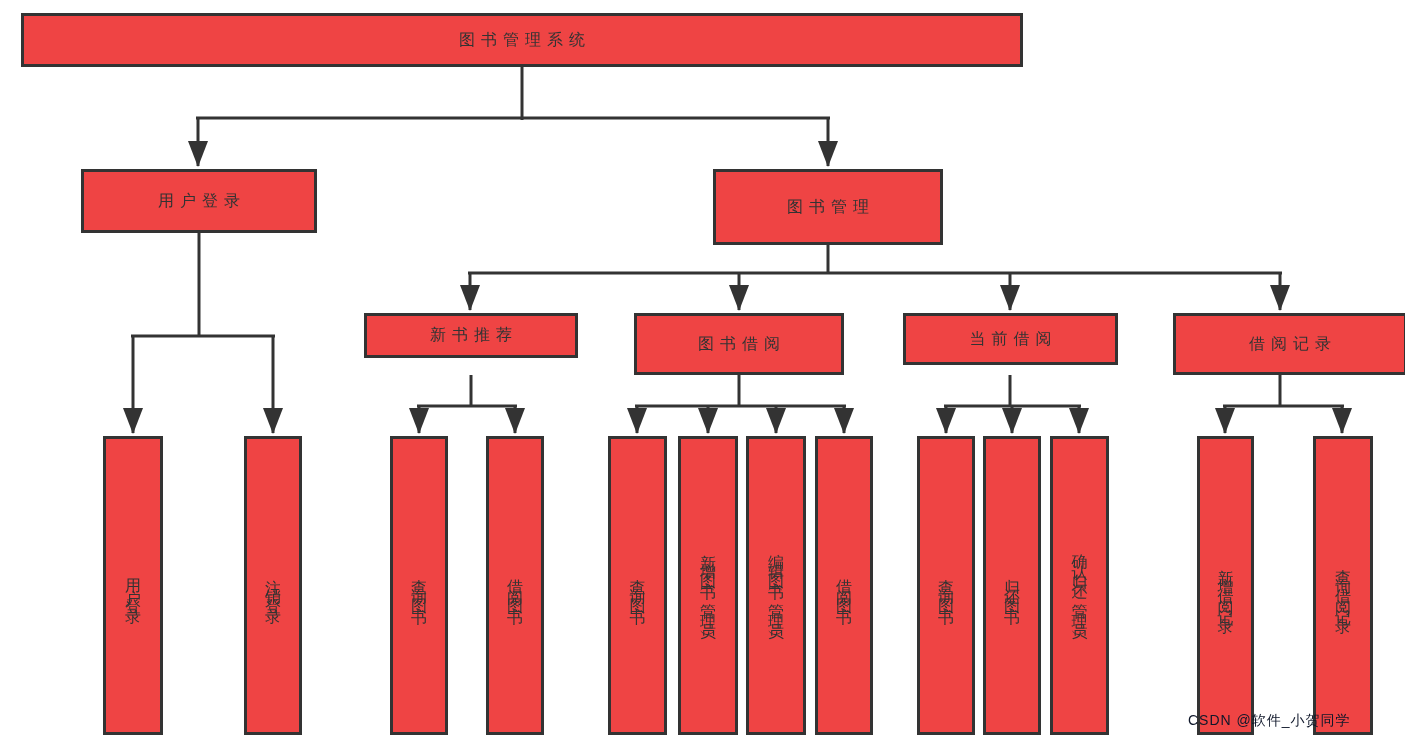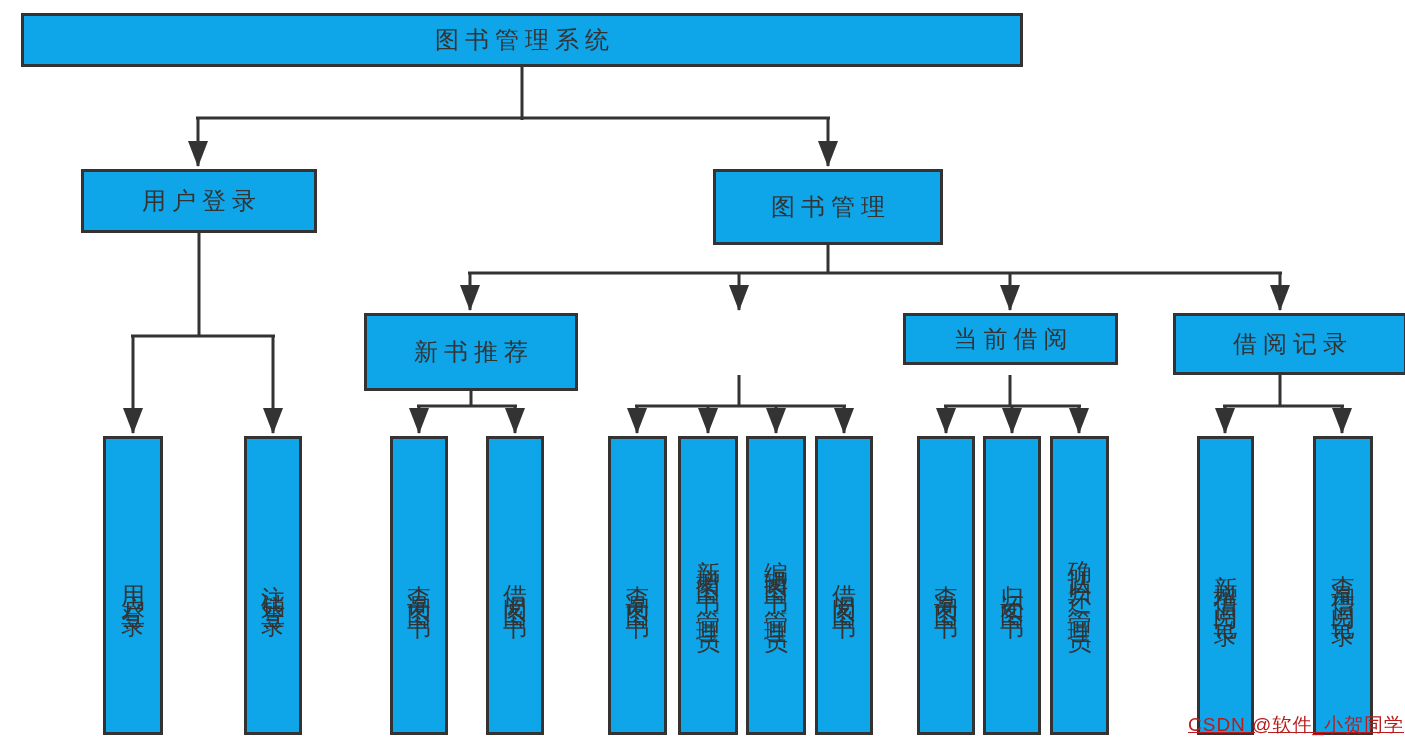--- a/index.html
+++ b/index.html
@@ -17,49 +17,48 @@
   }
   .wires {
     position: absolute;
     left: 0;
     top: 0;
     pointer-events: none;
   }
   .node {
     position: absolute;
     box-sizing: border-box;
-    background: #0ea5e9;
+    background: #ef4444;
     border: 3px solid #333333;
     color: #333333;
     display: flex;
     align-items: center;
     justify-content: center;
-    font-size: 24px;
+    font-size: 16px;
   }
   .hbox {
     letter-spacing: 6px;
     padding-left: 6px; 
     white-space: nowrap;
   }
   .vbox {
     writing-mode: vertical-rl;
     text-orientation: mixed;
     letter-spacing: 10px;
     line-height: 1;
   }
   .watermark {
     position: absolute;
     left: 1188px;
     top: 712px;
-    font-size: 19px;
+    font-size: 14px;
     letter-spacing: 1px;
-    color: #b91c1c;
+    color: #0f172a;
     white-space: nowrap;
     z-index: 5;
-    text-decoration: underline;
   }
 </style>
 </head>
 <body>
 
 <div class="canvas">
 
   <svg class="wires" width="1405" height="747" viewBox="0 0 1405 747">
     <defs>
       <marker id="ah" markerUnits="userSpaceOnUse" markerWidth="28" markerHeight="20" viewBox="0 0 28 20" refX="25" refY="10" orient="auto">
@@ -108,21 +107,22 @@
       <line x1="1225" y1="406" x2="1225" y2="433" marker-end="url(#ah)"></line>
       <line x1="1342" y1="406" x2="1342" y2="433" marker-end="url(#ah)"></line>
     </g>
   </svg>
 
   <div class="node hbox" style="left:21px;top:13px;width:1002px;height:54px">图书管理系统</div>
 
   <div class="node hbox" style="left:81px;top:169px;width:236px;height:64px">用户登录</div>
   <div class="node hbox" style="left:713px;top:169px;width:230px;height:76px">图书管理</div>
 
-  <div class="node hbox" style="left:364px;top:313px;width:214px;height:78px">新书推荐</div>
+  <div class="node hbox" style="left:364px;top:313px;width:214px;height:45px">新书推荐</div>
+  <div class="node hbox" style="left:634px;top:313px;width:210px;height:62px">图书借阅</div>
   <div class="node hbox" style="left:903px;top:313px;width:215px;height:52px">当前借阅</div>
   <div class="node hbox" style="left:1173px;top:313px;width:234px;height:62px">借阅记录</div>
 
   <div class="node vbox" style="left:103px;top:436px;width:60px;height:299px">用户登录</div>
   <div class="node vbox" style="left:244px;top:436px;width:58px;height:299px">注销登录</div>
 
   <div class="node vbox" style="left:390px;top:436px;width:58px;height:299px">查询图书</div>
   <div class="node vbox" style="left:486px;top:436px;width:58px;height:299px">借阅图书</div>
 
   <div class="node vbox" style="left:608px;top:436px;width:59px;height:299px">查询图书</div>

